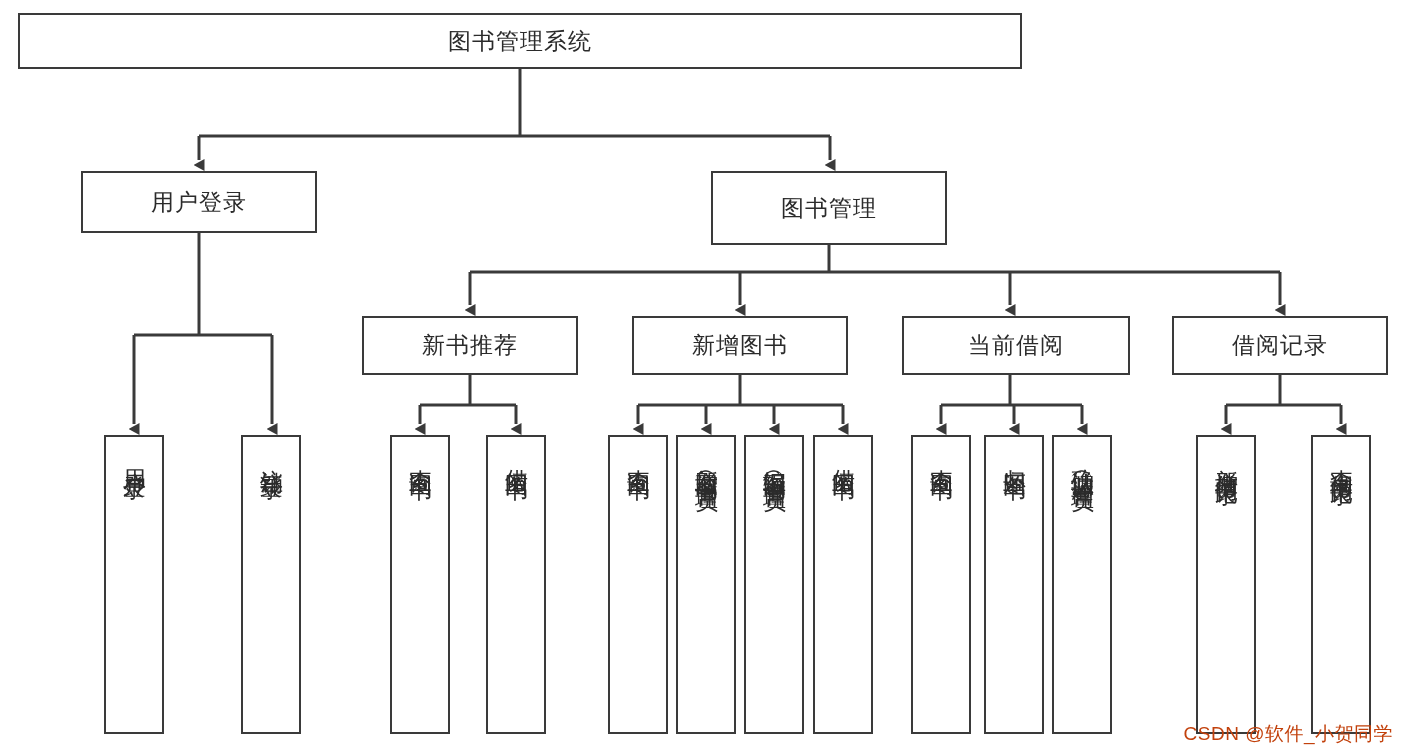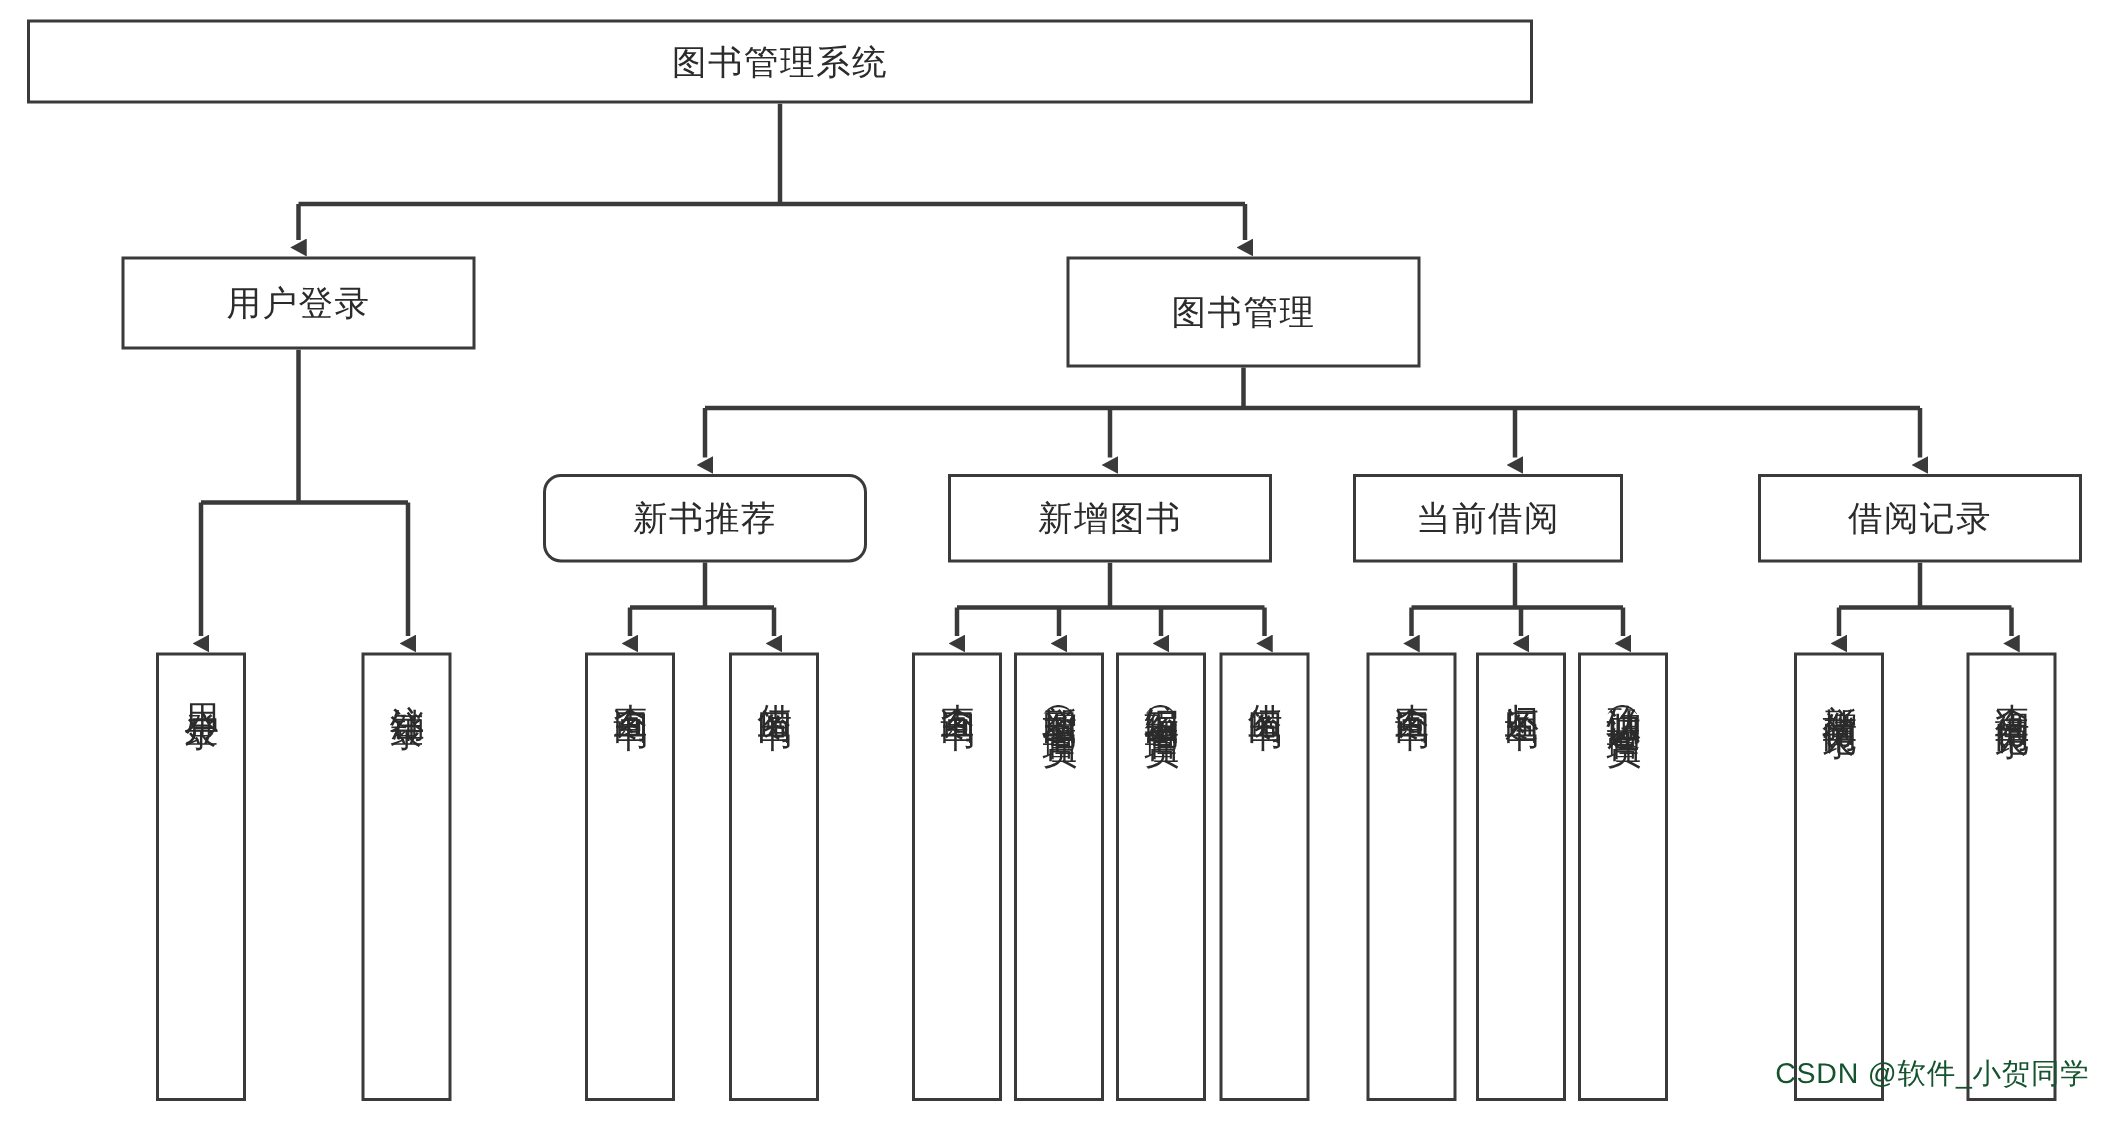--- a/index.html
+++ b/index.html
@@ -49,23 +49,23 @@
   .node.vertical .vlabel {
     writing-mode: vertical-rl;
     text-orientation: upright;
     line-height: 1.04;
     letter-spacing: 3px;
     white-space: nowrap;
   }
   .watermark {
     position: absolute;
     right: 12px;
-    bottom: 18px;
+    bottom: 0;
     font-size: 19px;
-    color: #14532d;
+    color: #c2410c;
     letter-spacing: 0.5px;
     white-space: nowrap;
   }
 </style>
 </head>
 <body>
 
 <div id="canvas">
 
   <svg class="edges" viewBox="0 0 1405 747">
@@ -116,23 +116,23 @@
       <path d="M1226,405 L1226,424" marker-end="url(#arrow)"></path>
       <path d="M1341,405 L1341,424" marker-end="url(#arrow)"></path>
     </g>
   </svg>
 
   <div class="node horizontal" id="node-root" style="left: 18px; top: 13px; width: 1004px; height: 56px;">图书管理系统</div>
 
   <div class="node horizontal" style="left: 81px; top: 171px; width: 236px; height: 62px;">用户登录</div>
   <div class="node horizontal" style="left: 711px; top: 171px; width: 236px; height: 74px;">图书管理</div>
 
-  <div class="node horizontal" style="left: 362px; top: 316px; width: 216px; height: 59px; border-radius: 12px;">新书推荐</div>
+  <div class="node horizontal" style="left: 362px; top: 316px; width: 216px; height: 59px;">新书推荐</div>
   <div class="node horizontal" style="left: 632px; top: 316px; width: 216px; height: 59px;">新增图书</div>
-  <div class="node horizontal" style="left: 902px; top: 316px; width: 180px; height: 59px;">当前借阅</div>
+  <div class="node horizontal" style="left: 902px; top: 316px; width: 228px; height: 59px;">当前借阅</div>
   <div class="node horizontal" style="left: 1172px; top: 316px; width: 216px; height: 59px;">借阅记录</div>
 
   <div class="node vertical" style="left: 104px; top: 435px; width: 60px; height: 299px;">
     <span class="vlabel">用户登录</span>
   </div>
   <div class="node vertical" style="left: 241px; top: 435px; width: 60px; height: 299px;">
     <span class="vlabel">注销登录</span>
   </div>
   <div class="node vertical" style="left: 390px; top: 435px; width: 60px; height: 299px;">
     <span class="vlabel">查询图书</span>

